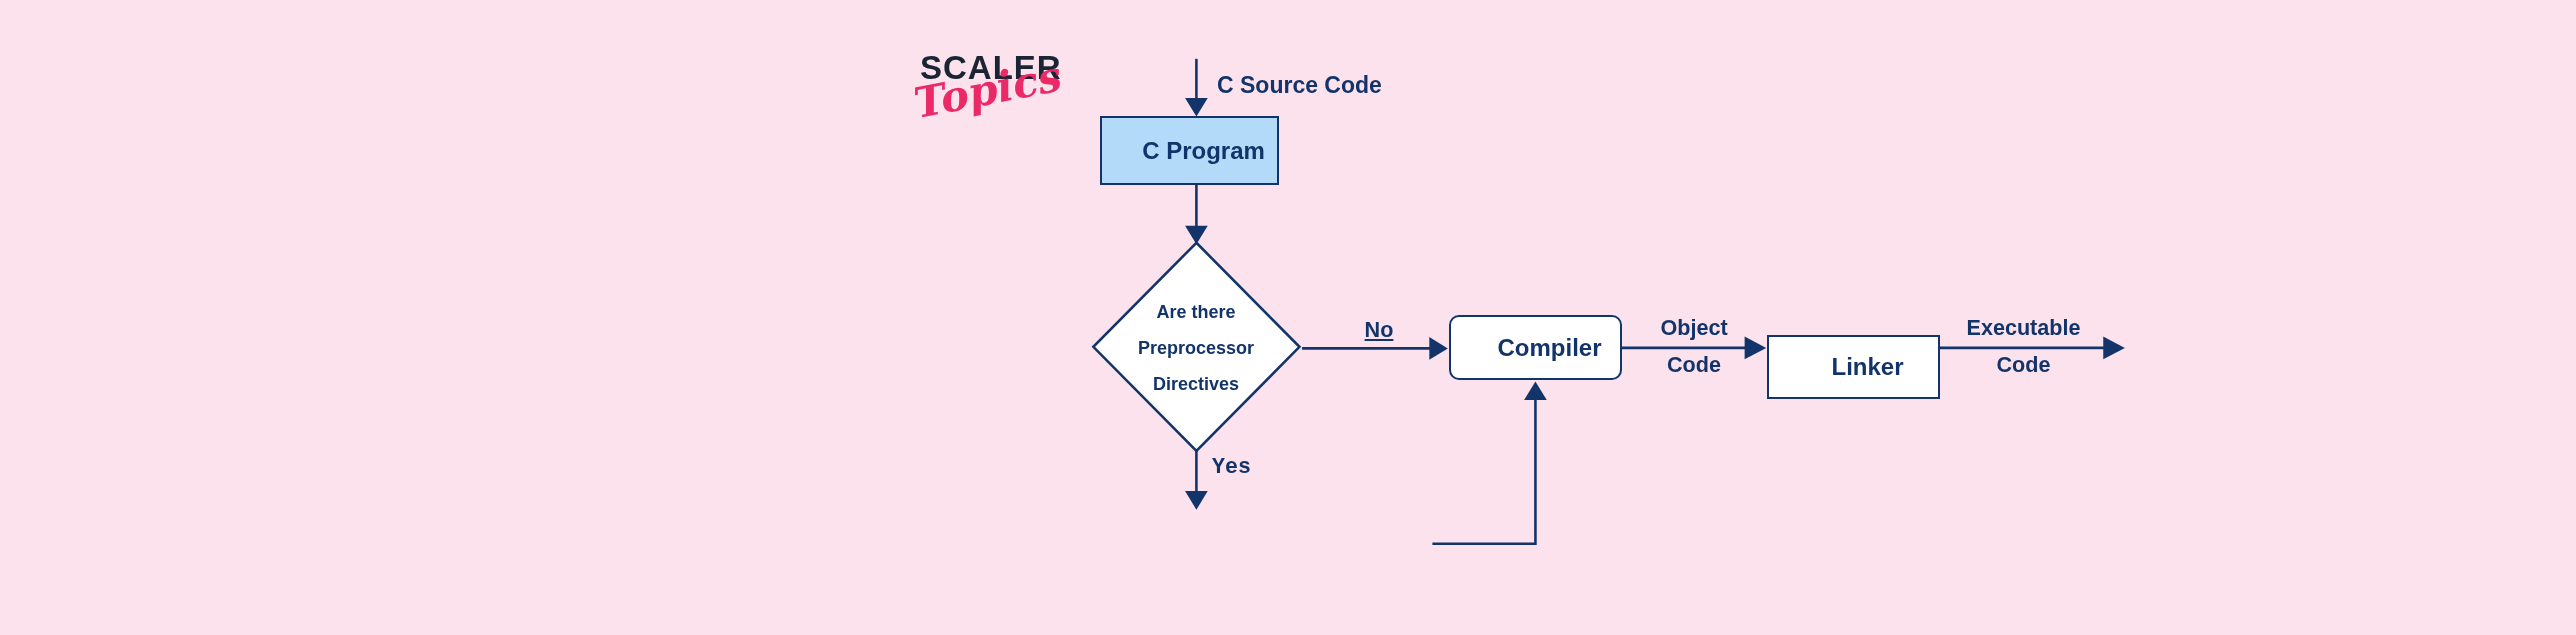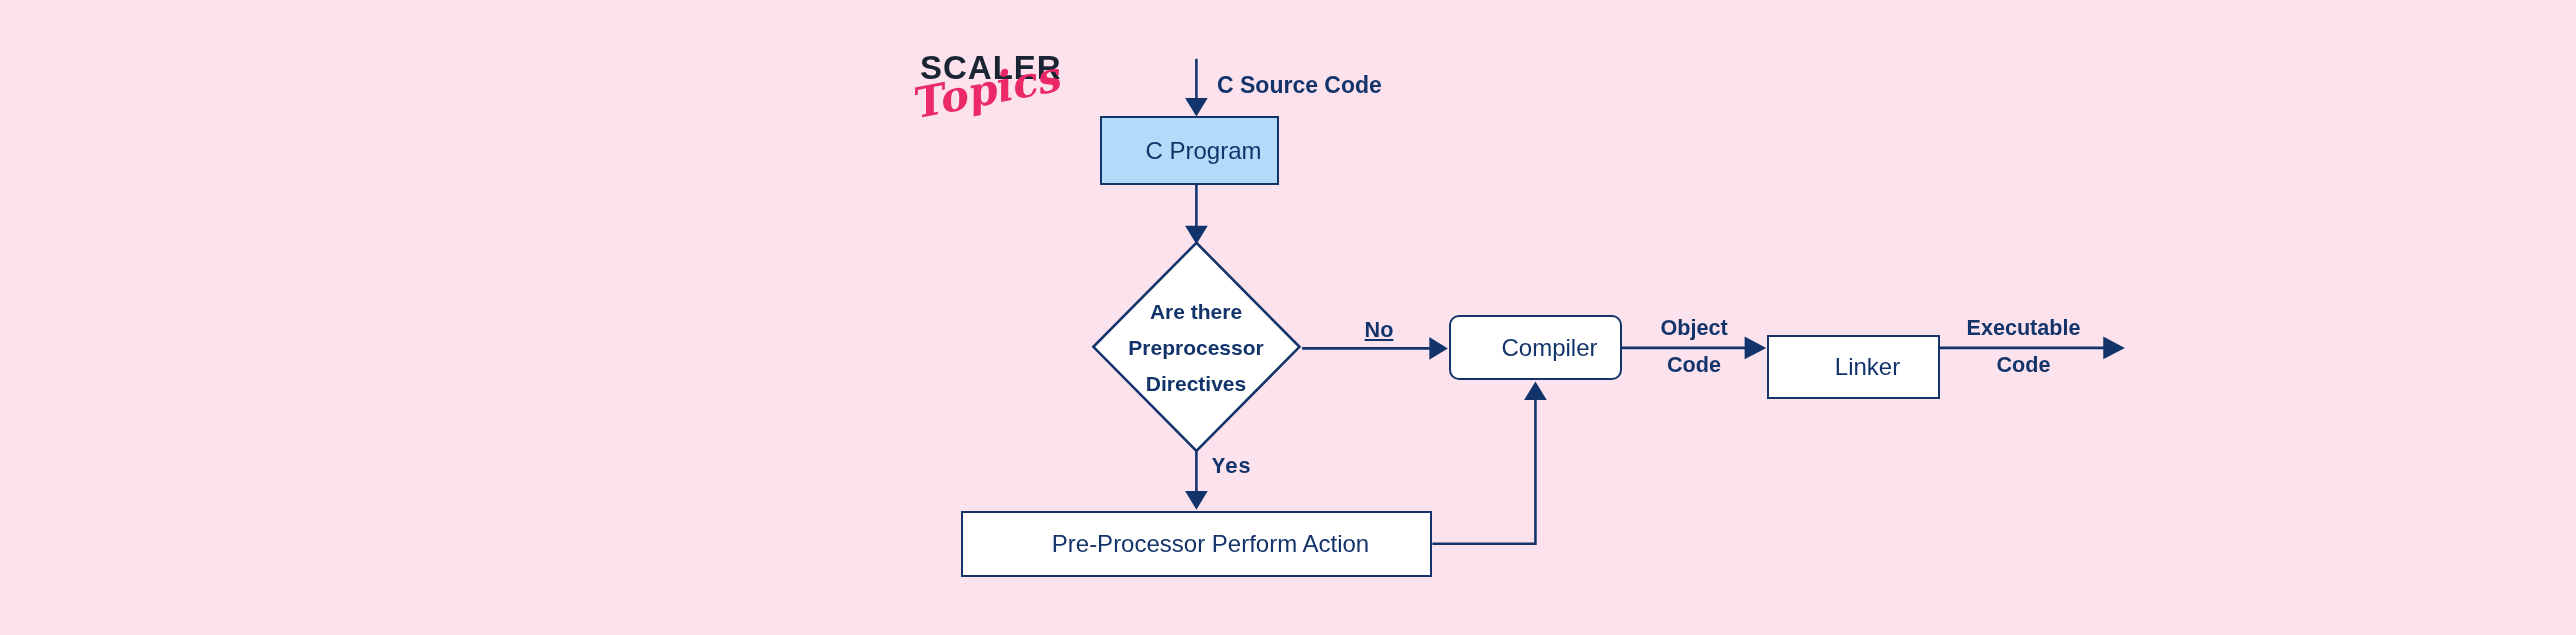--- a/index.html
+++ b/index.html
@@ -28,30 +28,30 @@
   }
   
   svg.connectors{position:absolute;left:0;top:0;}
   .edge{stroke:var(--navy);stroke-width:5;fill:none;}
   .head{fill:var(--navy);stroke:none;}
   .diamond{fill:var(--box-white);stroke:var(--navy);stroke-width:5;}
   
   .box{
     position:absolute;box-sizing:border-box;border:2.6px solid var(--navy);
     display:flex;align-items:center;justify-content:center;
-    font-weight:normal;font-size:24px;background:var(--box-white);padding-left:28px;
+    font-weight:bold;font-size:24px;background:var(--box-white);padding-left:28px;
   }
   #c-program   {left:1100px;top:116px;width:179px;height:69px;background:var(--box-blue);}
   #compiler    {left:1449px;top:315px;width:173px;height:65px;border-radius:10px;}
   #linker      {left:1767px;top:315px;width:173px;height:64px;margin-top:20px;}
   #preprocessor{left:961px;top:511px;width:471px;height:66px;font-size:24px;}
   .diamond-text{
     position:absolute;left:1093px;top:291px;width:206px;height:113px;
     display:flex;flex-direction:column;align-items:center;justify-content:center;
-    font-weight:bold;font-size:21px;line-height:36px;text-align:center;
+    font-weight:bold;font-size:18px;line-height:36px;text-align:center;
   }
   
   .lbl{position:absolute;font-weight:bold;font-size:21.6px;white-space:nowrap;}
   #lbl-source    {left:1217px;top:72px;font-size:23px;}
   #lbl-no        {left:1309px;top:317px;width:140px;text-align:center;text-decoration:underline;}
   #lbl-yes       {left:1212px;top:455px;font-family:Liberation Mono, monospace;}
   #lbl-obj-1     {left:1622px;top:315px;width:144px;text-align:center;}
   #lbl-obj-2     {left:1622px;top:352px;width:144px;text-align:center;}
   #lbl-exec-1    {left:1946px;top:315px;width:155px;text-align:center;}
   #lbl-exec-2    {left:1946px;top:352px;width:155px;text-align:center;}
@@ -95,21 +95,20 @@
   <div class="diamond-text">
     <div>Are there</div>
     <div>Preprocessor</div>
     <div>Directives</div>
   </div>
 
   <div id="compiler" class="box">Compiler</div>
 
   <div id="linker" class="box">Linker</div>
 
-  <div id="preprocessor" class="box">Pre-Processor Perform Action</div>
 
   <div id="lbl-source" class="lbl">C Source Code</div>
   <div id="lbl-no" class="lbl">No</div>
   <div id="lbl-yes" class="lbl">Yes</div>
   <div id="lbl-obj-1" class="lbl">Object</div>
   <div id="lbl-obj-2" class="lbl">Code</div>
   <div id="lbl-exec-1" class="lbl">Executable</div>
   <div id="lbl-exec-2" class="lbl">Code</div>
 
 </div>

